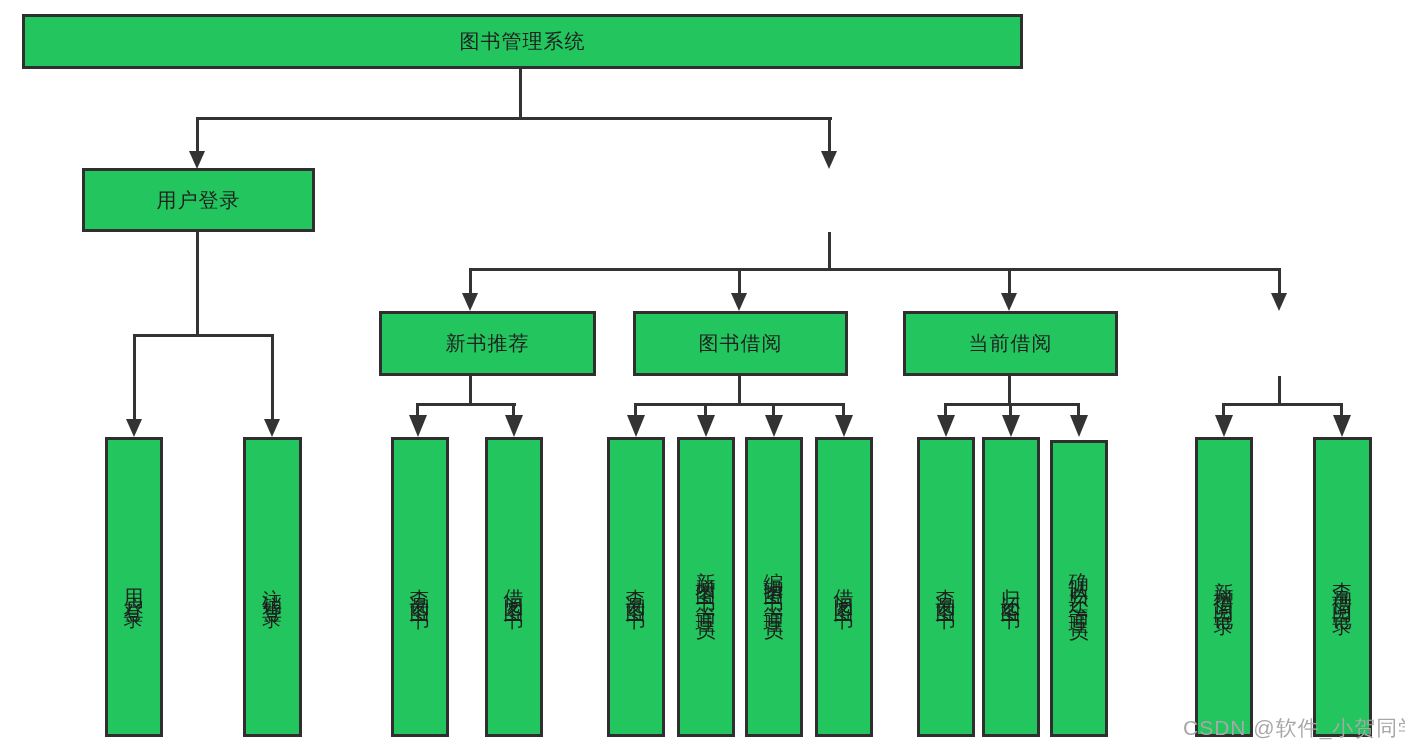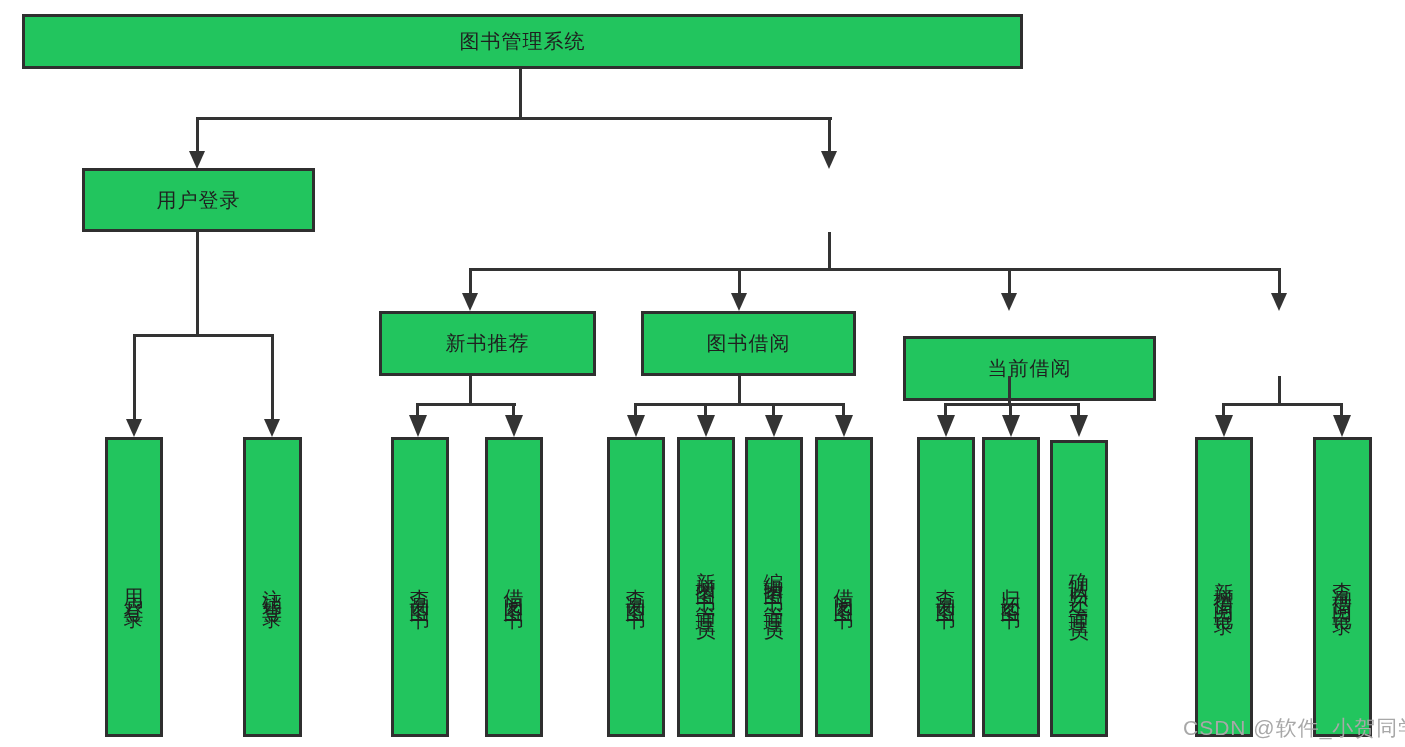--- a/index.html
+++ b/index.html
@@ -69,24 +69,24 @@
   <div class="vline" style="left:738px; top:268px; height:27px;"></div>
   <div class="arr" style="left:731px; top:293px;"></div>
   <div class="vline" style="left:1008px; top:268px; height:27px;"></div>
   <div class="arr" style="left:1001px; top:293px;"></div>
   <div class="vline" style="left:1278px; top:268px; height:27px;"></div>
   <div class="arr" style="left:1271px; top:293px;"></div>
 
   <div class="box" style="left:363px; top:311px; width:217px; height:65px;margin-left:16px;">
     <span>新书推荐</span>
   </div>
-  <div class="box" style="left:633px; top:311px; width:215px; height:65px;margin-left:8px;">
+  <div class="box" style="left:633px; top:311px; width:215px; height:65px;">
     <span>图书借阅</span>
   </div>
-  <div class="box" style="left:903px; top:311px; width:253px; height:65px;margin-top:25px;">
+  <div class="box" style="left:903px; top:311px; width:215px; height:65px;">
     <span>当前借阅</span>
   </div>
 
   <div class="vline" style="left:469px; top:376px; height:30px;"></div>
   <div class="hline" style="left:417px; top:403px; width:99px;"></div>
   <div class="vline" style="left:416px; top:403px; height:14px;"></div>
   <div class="arr-leaf" style="left:409px; top:415px;"></div>
   <div class="vline" style="left:512px; top:403px; height:14px;"></div>
   <div class="arr-leaf" style="left:505px; top:415px;"></div>
 

